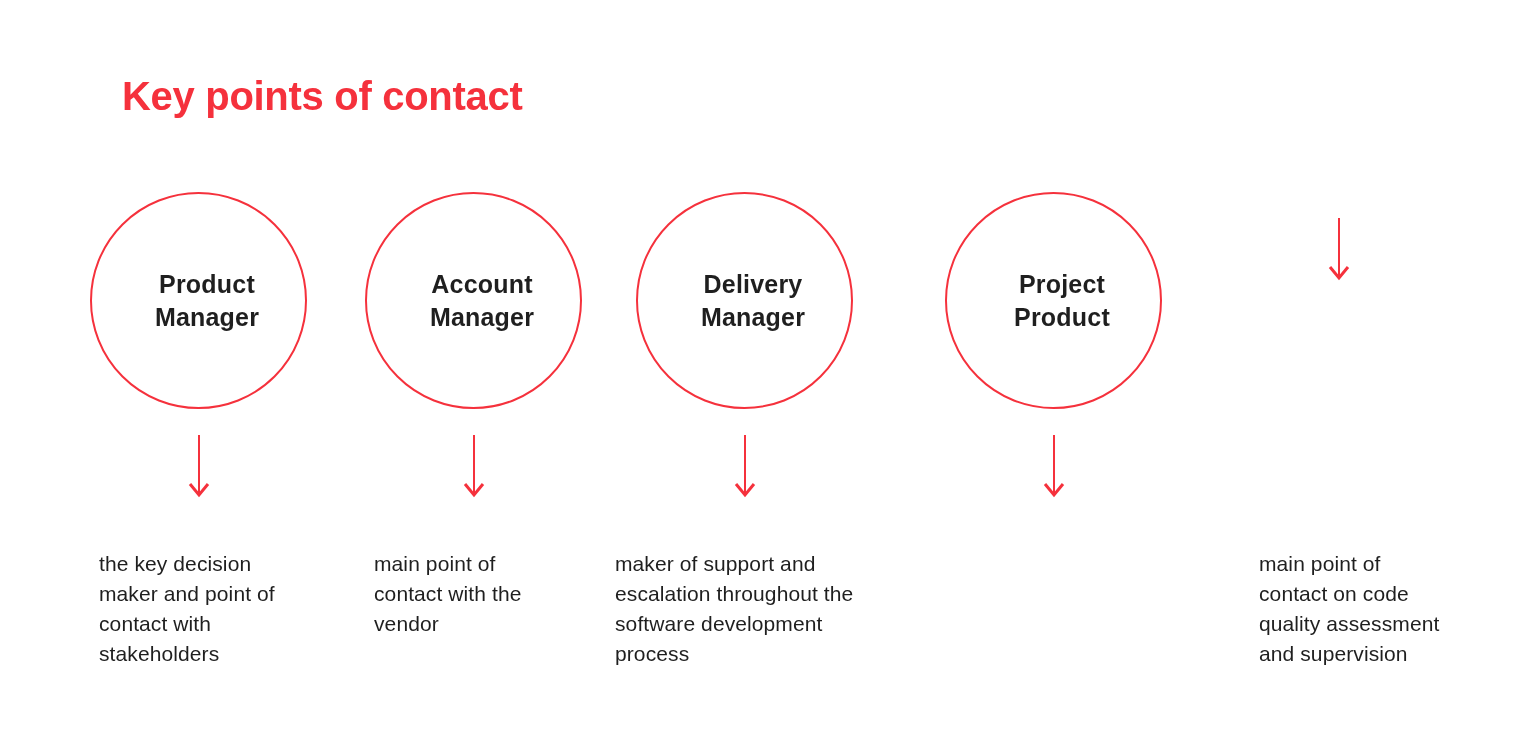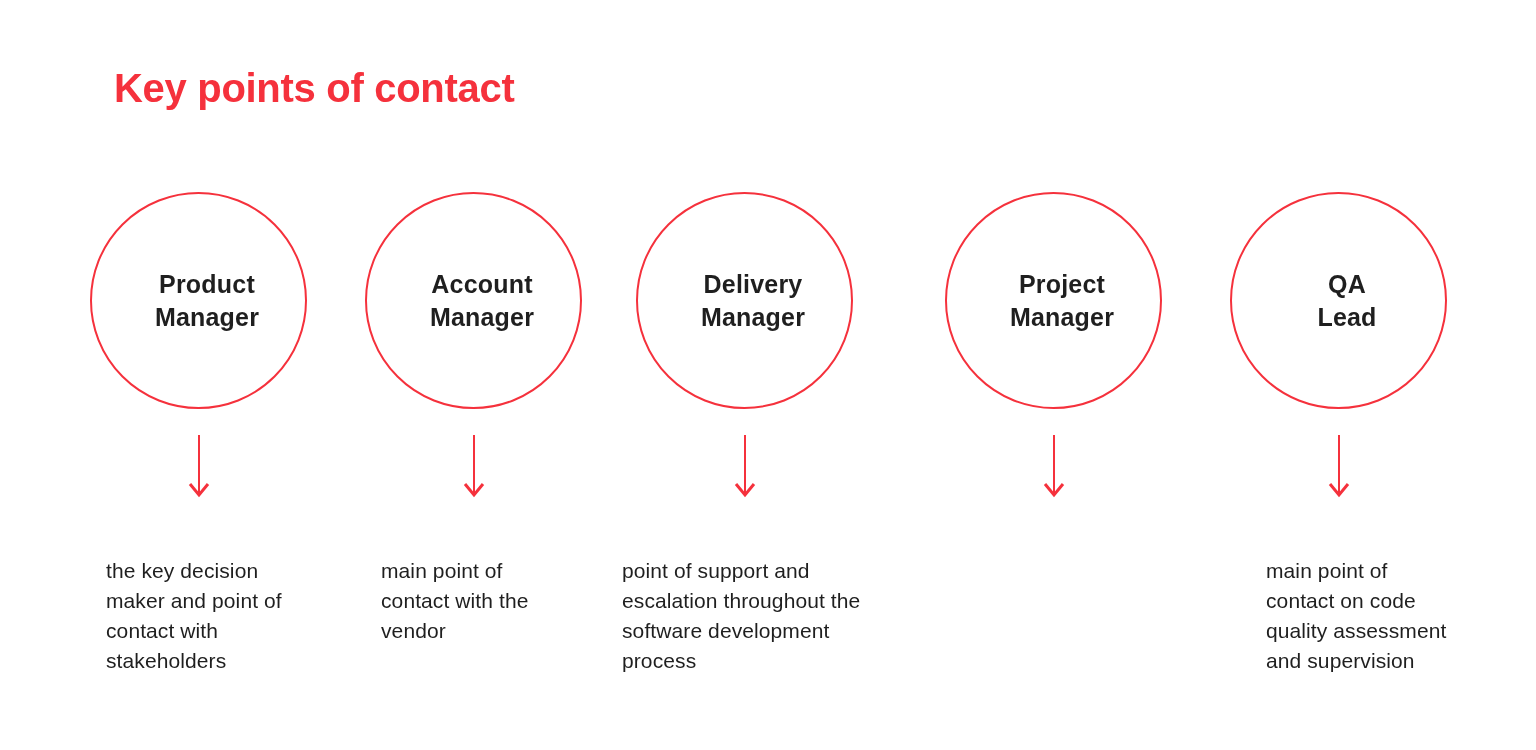--- a/index.html
+++ b/index.html
@@ -11,21 +11,21 @@
     width:1536px;height:750px;
     background:#ffffff;
     font-family:"Liberation Sans", sans-serif;
     position:relative;
     overflow:hidden;
   }
   .slide{position:absolute;inset:0;}
   .page-title{
     position:absolute;
     left:114px;top:66px;
-    margin:0;
+    margin:8px;
     font-size:40px;
     font-weight:700;
     letter-spacing:-0.3px;
     color:var(--accent);
   }
   .col{
     position:absolute;
     top:192px;
     width:285px;
   }
@@ -56,21 +56,21 @@
     margin-left:17px;
   }
   .arrow{
     display:block;
     margin:25px auto 0 auto;
     color:var(--accent);
   }
   .desc{
     position:absolute;
     top:356px;
-    margin:8px;
+    margin:1px;
     font-size:21px;
     line-height:30px;
     color:var(--text);
     white-space:pre-line;
     letter-spacing:0.1px;
   }
   .c1 .desc{left:42px;}
   .c2 .desc{left:42px;}
   .c3 .desc{left:12px;}
   .c4 .desc{left:34px;}
@@ -114,42 +114,38 @@
 
   <div class="col c3">
     <div class="circle">
       <span class="role">Delivery
 Manager</span>
     </div>
     <svg class="arrow" width="22" height="66" viewBox="0 0 22 66">
       <line x1="11" y1="1" x2="11" y2="59" stroke="currentColor" stroke-width="2"></line>
       <polyline points="2,50 11,61 20,50" fill="none" stroke="currentColor" stroke-width="3"></polyline>
     </svg>
-    <p class="desc">point of support and
+    <p class="desc">maker of support and
 escalation throughout the
 software development
 process</p>
   </div>
 
   <div class="col c4">
     <div class="circle">
       <span class="role">Project
-Manager</span>
+Product</span>
     </div>
     <svg class="arrow" width="22" height="66" viewBox="0 0 22 66">
       <line x1="11" y1="1" x2="11" y2="59" stroke="currentColor" stroke-width="2"></line>
       <polyline points="2,50 11,61 20,50" fill="none" stroke="currentColor" stroke-width="3"></polyline>
     </svg>
   </div>
 
   <div class="col c5">
-    <div class="circle">
-      <span class="role">QA
-Lead</span>
-    </div>
     <svg class="arrow" width="22" height="66" viewBox="0 0 22 66">
       <line x1="11" y1="1" x2="11" y2="59" stroke="currentColor" stroke-width="2"></line>
       <polyline points="2,50 11,61 20,50" fill="none" stroke="currentColor" stroke-width="3"></polyline>
     </svg>
     <p class="desc">main point of
 contact on code
 quality assessment
 and supervision</p>
   </div>
 

